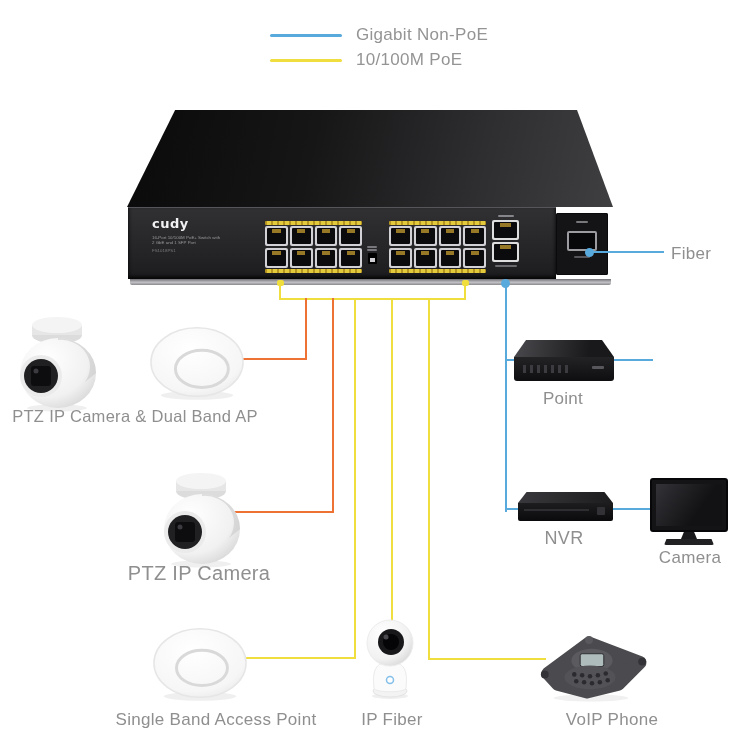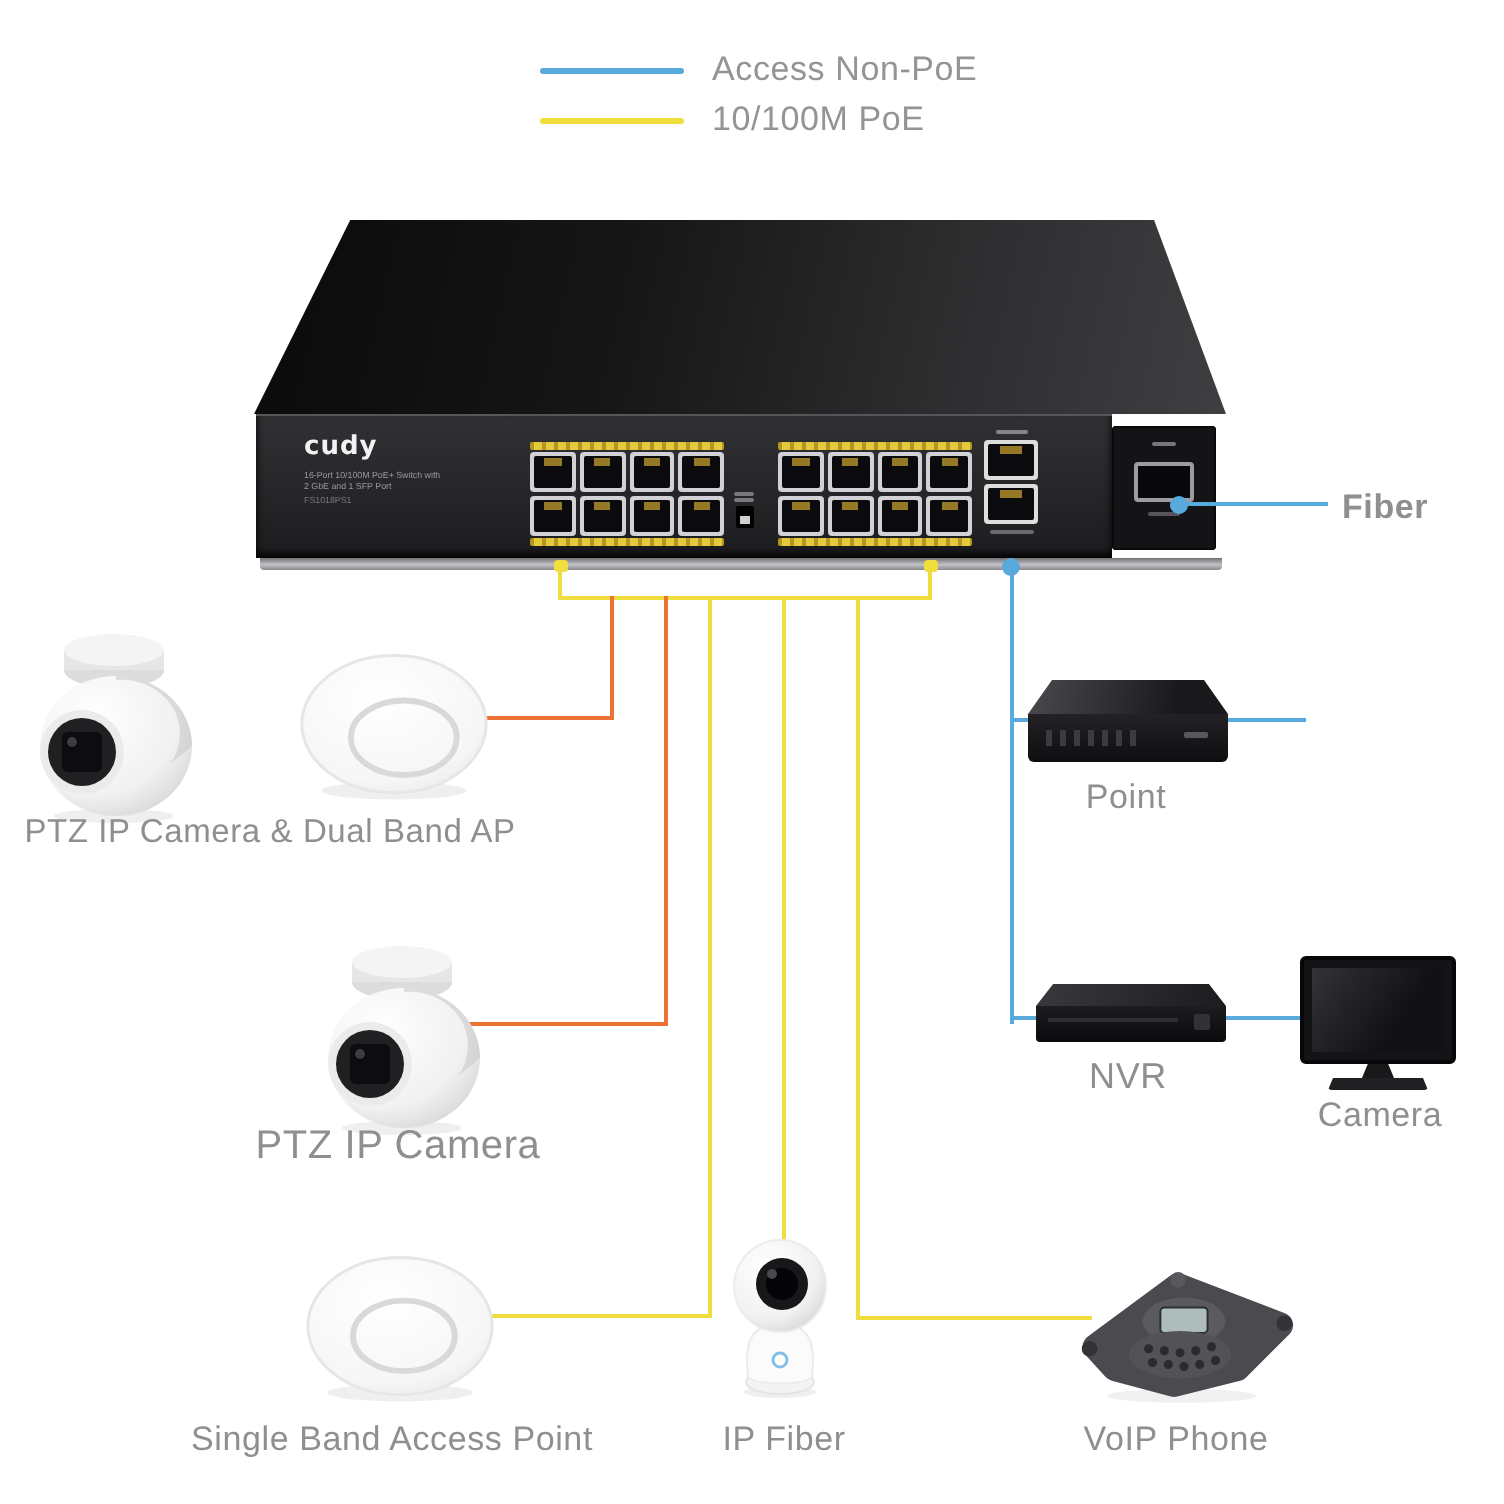--- a/index.html
+++ b/index.html
@@ -57,21 +57,21 @@
              border-radius:2px;z-index:1;box-shadow:inset 0 0 0 1px #0a0a0c;}
   .sfp-panel .t{width:12px;height:2px;background:#77777c;margin:8px auto 0;border-radius:1px;}
   .sfp-slot{width:26px;height:16px;border:2px solid #9b9ba0;background:#08080a;border-radius:2px;
             margin:8px auto 0;}
   .sfp-panel .u{width:16px;height:2px;background:#55555a;margin:5px auto 0;border-radius:1px;}
 
   
   .dev{position:absolute;z-index:4;}
   .lbl{position:absolute;z-index:5;color:var(--c-label,#8f8f8f);font-size:17px;white-space:nowrap;
        transform:translateX(-50%);letter-spacing:.3px;}
-  .lbl.left{transform:none;font-weight:bold;}
+  .lbl.left{transform:none;}
   .cloud-text{position:absolute;left:0;top:30px;width:100%;text-align:center;
               color:#9a9a9e;font-size:16px;z-index:5;}
 
   
   .router-top{position:absolute;left:0;top:0;width:100%;height:17px;
               clip-path:polygon(12% 0,88% 0,100% 100%,0 100%);
               background:linear-gradient(100deg,#4a4a4e,#19191b 75%);}
   .router-front{position:absolute;left:0;top:17px;width:100%;height:24px;border-radius:0 0 3px 3px;
                 background:linear-gradient(#232326,#0e0e10);}
   .router-vents{position:absolute;left:9px;top:8px;width:46px;height:8px;
@@ -112,21 +112,21 @@
       <radialGradient id="apg" cx="42%" cy="32%" r="85%">
         <stop offset="0" stop-color="#ffffff"></stop>
           <stop offset=".7" stop-color="#f6f6f6"></stop>
         <stop offset="1" stop-color="#e2e2e2"></stop>
       </radialGradient>
     </defs>
   </svg>
 
   <div class="legend-row" style="left:270px;top:26px">
     <span class="legend-swatch c-blue"></span>
-    <span class="legend-label">Access Non-PoE</span>
+    <span class="legend-label">Gigabit Non-PoE</span>
   </div>
   <div class="legend-row" style="left:270px;top:51px">
     <span class="legend-swatch c-yellow"></span>
     <span class="legend-label">10/100M PoE</span>
   </div>
 
   <div class="cap c-yellow" style="left:277px;top:280px;width:7px;height:6px"></div>
   <div class="wire v c-yellow" style="left:279px;top:285px;height:15px"></div>
   <div class="cap c-yellow" style="left:462px;top:280px;width:7px;height:6px"></div>
   <div class="wire v c-yellow" style="left:464px;top:285px;height:15px"></div>
@@ -287,21 +287,21 @@
   </div>
   <div class="lbl" style="left:199px;top:562px;font-size:20px">PTZ IP Camera</div>
 
   <div class="dev" style="left:151px;top:626px;width:98px;height:78px">
     <svg viewBox="0 0 100 78" width="98" height="78">
       <ellipse cx="50" cy="71" rx="37" ry="4.5" fill="#efefef"></ellipse>
       <ellipse cx="50" cy="37" rx="47" ry="35" fill="url(#apg)" stroke="#e6e6e6" stroke-width="1.5"></ellipse>
       <ellipse cx="52" cy="42" rx="26" ry="18" fill="none" stroke="#d9d9d9" stroke-width="3"></ellipse>
     </svg>
   </div>
-  <div class="lbl" style="left:196px;top:710px">Single Band Access Point</div>
+  <div class="lbl" style="left:216px;top:710px">Single Band Access Point</div>
 
   <div class="dev" style="left:360px;top:618px;width:60px;height:82px">
     <svg viewBox="0 0 60 82" width="60" height="82">
       <ellipse cx="30" cy="78" rx="18" ry="3" fill="#efefef"></ellipse>
       <ellipse cx="30" cy="73" rx="17" ry="6" fill="#f3f3f3" stroke="#e4e4e4"></ellipse>
       <path d="M14,70 C12,52 16,44 30,44 C44,44 48,52 46,70 C46,75 14,75 14,70 Z" fill="#fbfbfb" stroke="#ebebeb"></path>
       <circle cx="30" cy="25" r="23" fill="url(#camg)" stroke="#ececec"></circle>
       <circle cx="31" cy="24" r="13" fill="#18181b"></circle>
       <circle cx="31" cy="24" r="8" fill="#050507"></circle>
       <circle cx="26" cy="19" r="2.5" fill="#4a4a4e"></circle>
@@ -327,21 +327,21 @@
         <circle cx="67" cy="46" r="2.3"></circle>
           <circle cx="75" cy="44" r="2.3"></circle>
         <circle cx="45" cy="52" r="2.3"></circle>
           <circle cx="53" cy="53" r="2.3"></circle>
           <circle cx="61" cy="54" r="2.3"></circle>
         <circle cx="69" cy="53" r="2.3"></circle>
           <circle cx="77" cy="51" r="2.3"></circle>
       </g>
     </svg>
   </div>
-  <div class="lbl" style="left:588px;top:710px">VoIP Phone</div>
+  <div class="lbl" style="left:612px;top:710px">VoIP Phone</div>
 
   <div class="dev" style="left:514px;top:340px;width:100px;height:46px">
     <div class="router-top"></div>
     <div class="router-front">
       <div class="router-vents"></div>
       <div class="router-logo"></div>
     </div>
   </div>
   <div class="lbl" style="left:563px;top:389px">Point</div>
 

